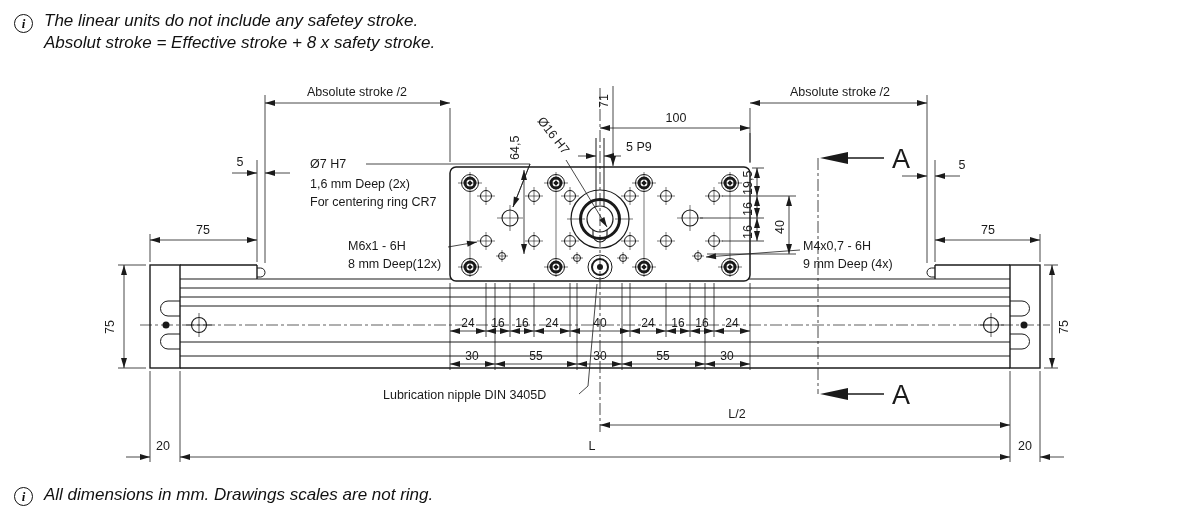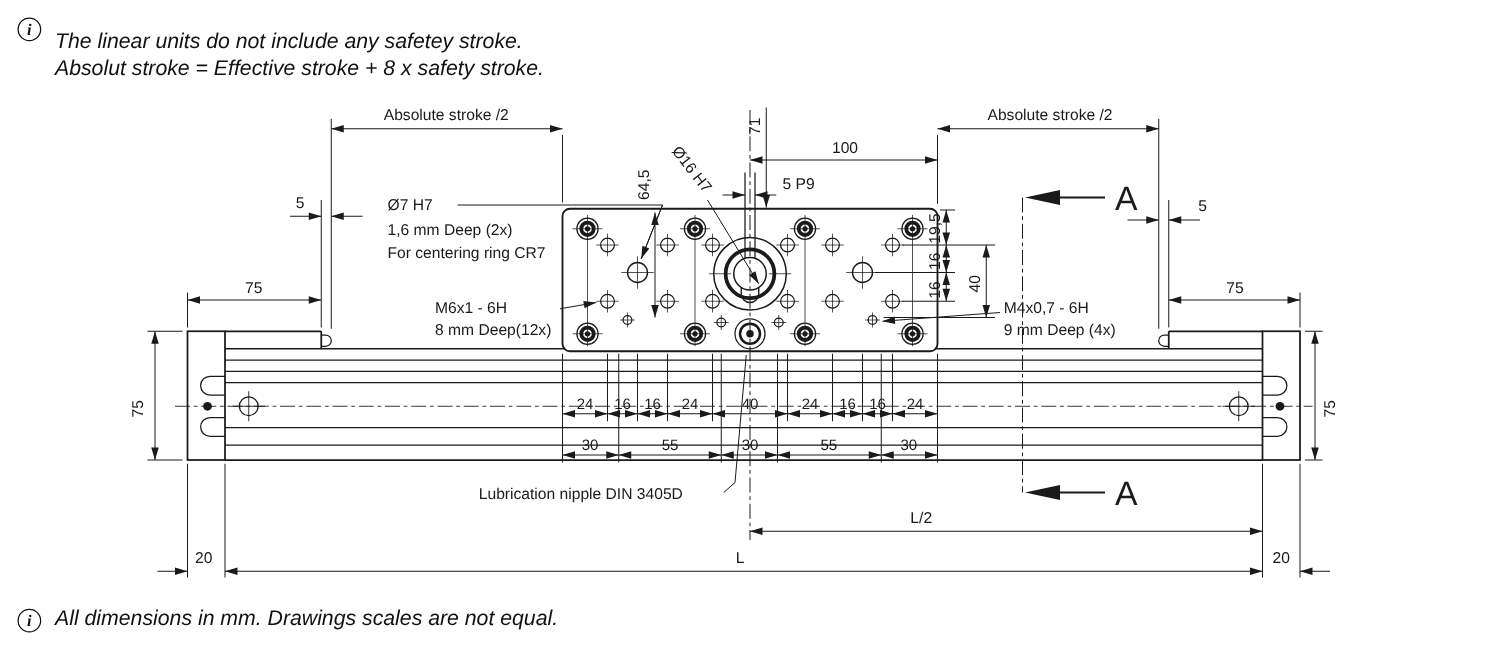--- a/index.html
+++ b/index.html
@@ -14,27 +14,27 @@
   .dimtxt{font-size:12.5px;}
   .chaintxt{font-size:12px;}
   .sectxt{font-size:27px;}
 </style>
 </head>
 <body>
 
 <div id="stage">
 
   <span class="note-icon" style="left:14px;top:14px;">i</span>
-  <div class="note" style="left:44px;top:10px;margin-top:12px;">
+  <div class="note" style="left:44px;top:10px;">
     <div>The linear units do not include any safetey stroke.</div>
     <div>Absolut stroke = Effective stroke + 8 x safety stroke.</div>
   </div>
 
   <span class="note-icon" style="left:14px;top:487px;">i</span>
-  <div class="note" style="left:44px;top:484px;">All dimensions in mm. Drawings scales are not equal.</div>
+  <div class="note" style="left:44px;top:484px;">All dimensions in mm. Drawings scales are not ring.</div>
 
   <svg width="1200" height="525" viewBox="0 0 1200 525" style="position:absolute;left:0;top:0;">
     <defs>
       <marker id="ah" markerUnits="userSpaceOnUse" markerWidth="12" markerHeight="8" refX="11" refY="4" orient="auto">
         <path d="M11,4 L1,1 L1,7 Z" fill="#1a1a1a"></path>
       </marker>
       <marker id="ahs" markerUnits="userSpaceOnUse" markerWidth="12" markerHeight="8" refX="1" refY="4" orient="auto">
         <path d="M1,4 L11,1 L11,7 Z" fill="#1a1a1a"></path>
       </marker>
     </defs>

